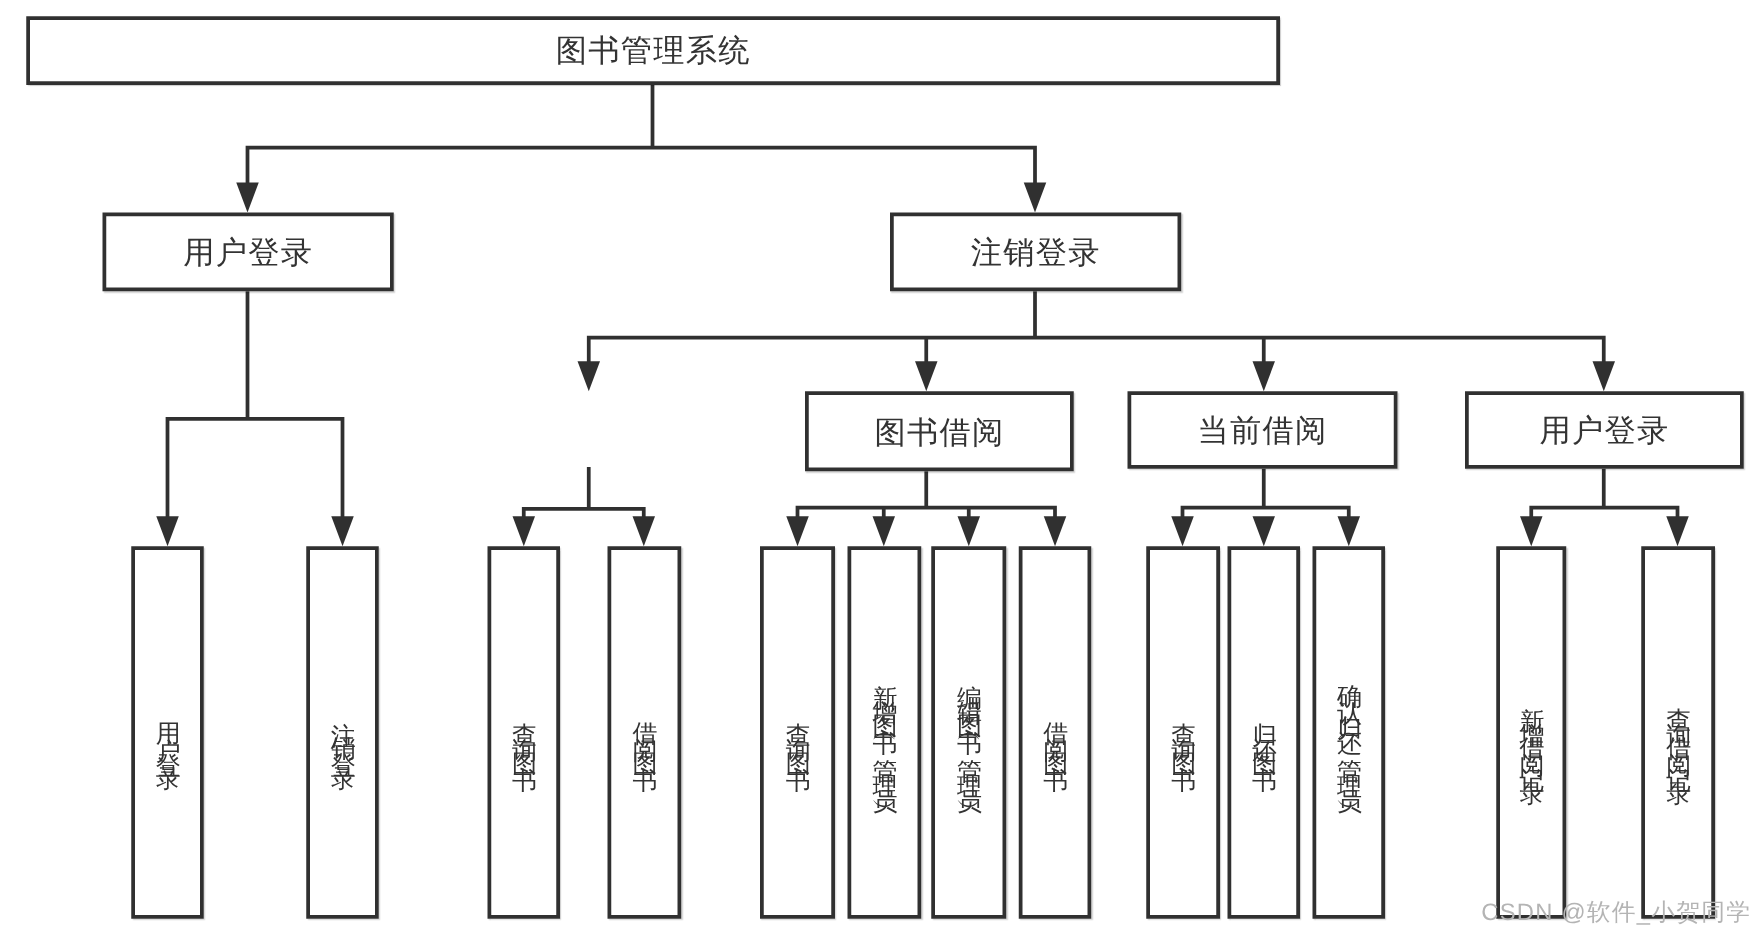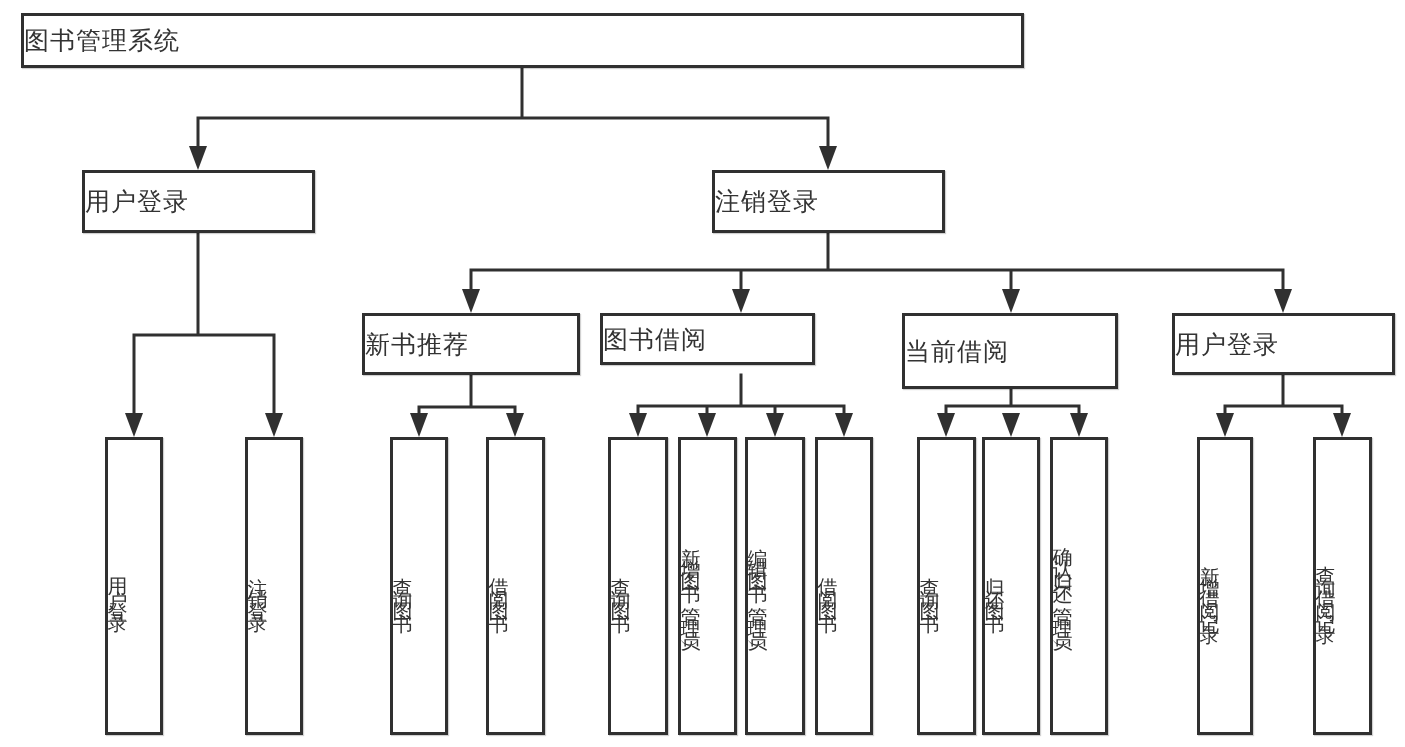--- a/index.html
+++ b/index.html
@@ -18,21 +18,21 @@
     font-family:"Liberation Sans","DejaVu Sans",sans-serif;
   }
   .connectors{position:absolute;left:0;top:0;width:1405px;height:747px;}
   .connectors .cline{stroke:var(--line);stroke-width:3;fill:none;stroke-linecap:square;}
   .connectors .ahead{fill:var(--line);stroke:none;}
   .node{
     position:absolute;
     box-sizing:border-box;
     background:#fff;
     border:3px solid var(--box-border);
-    display:flex;align-items:center;
+    display:flex;align-items:center;justify-content:center;
     color:var(--text);
     box-shadow:1px 1px 1px rgba(0,0,0,0.18);
     font-family:Liberation Serif, serif;
   }
   .node.h span{
     font-size:25px;
     letter-spacing:1px;
     white-space:nowrap;
     color:var(--text);
   }
@@ -113,27 +113,24 @@
     <span>图书管理系统</span>
   </div>
 
   <div class="node h" style="left:82px;top:170px;width:233px;height:63px">
     <span>用户登录</span>
   </div>
   <div class="node h" style="left:712px;top:170px;width:233px;height:63px">
     <span>注销登录</span>
   </div>
 
-  <div class="node h" style="left:362px;top:313px;width:218px;height:62px">
-    <span>新书推荐</span>
-  </div>
-  <div class="node h" style="left:600px;top:313px;width:215px;height:52px">
+  <div class="node h" style="left:644px;top:313px;width:215px;height:64px">
     <span>图书借阅</span>
   </div>
-  <div class="node h" style="left:902px;top:313px;width:216px;height:76px">
+  <div class="node h" style="left:902px;top:313px;width:216px;height:62px">
     <span>当前借阅</span>
   </div>
   <div class="node h" style="left:1172px;top:313px;width:223px;height:62px">
     <span>用户登录</span>
   </div>
 
   <div class="node v" style="left:105px;top:437px;width:58px;height:298px">
     <span>用户登录</span>
   </div>
   <div class="node v" style="left:245px;top:437px;width:58px;height:298px">
@@ -170,13 +167,14 @@
     <span>确认归还（管理员）</span>
   </div>
 
   <div class="node v" style="left:1197px;top:437px;width:56px;height:298px">
     <span>新增借阅记录</span>
   </div>
   <div class="node v" style="left:1313px;top:437px;width:59px;height:298px">
     <span>查询借阅记录</span>
   </div>
 
+  <div class="watermark">CSDN @软件_小贺同学</div>
 </div>
 
 </body></html>

